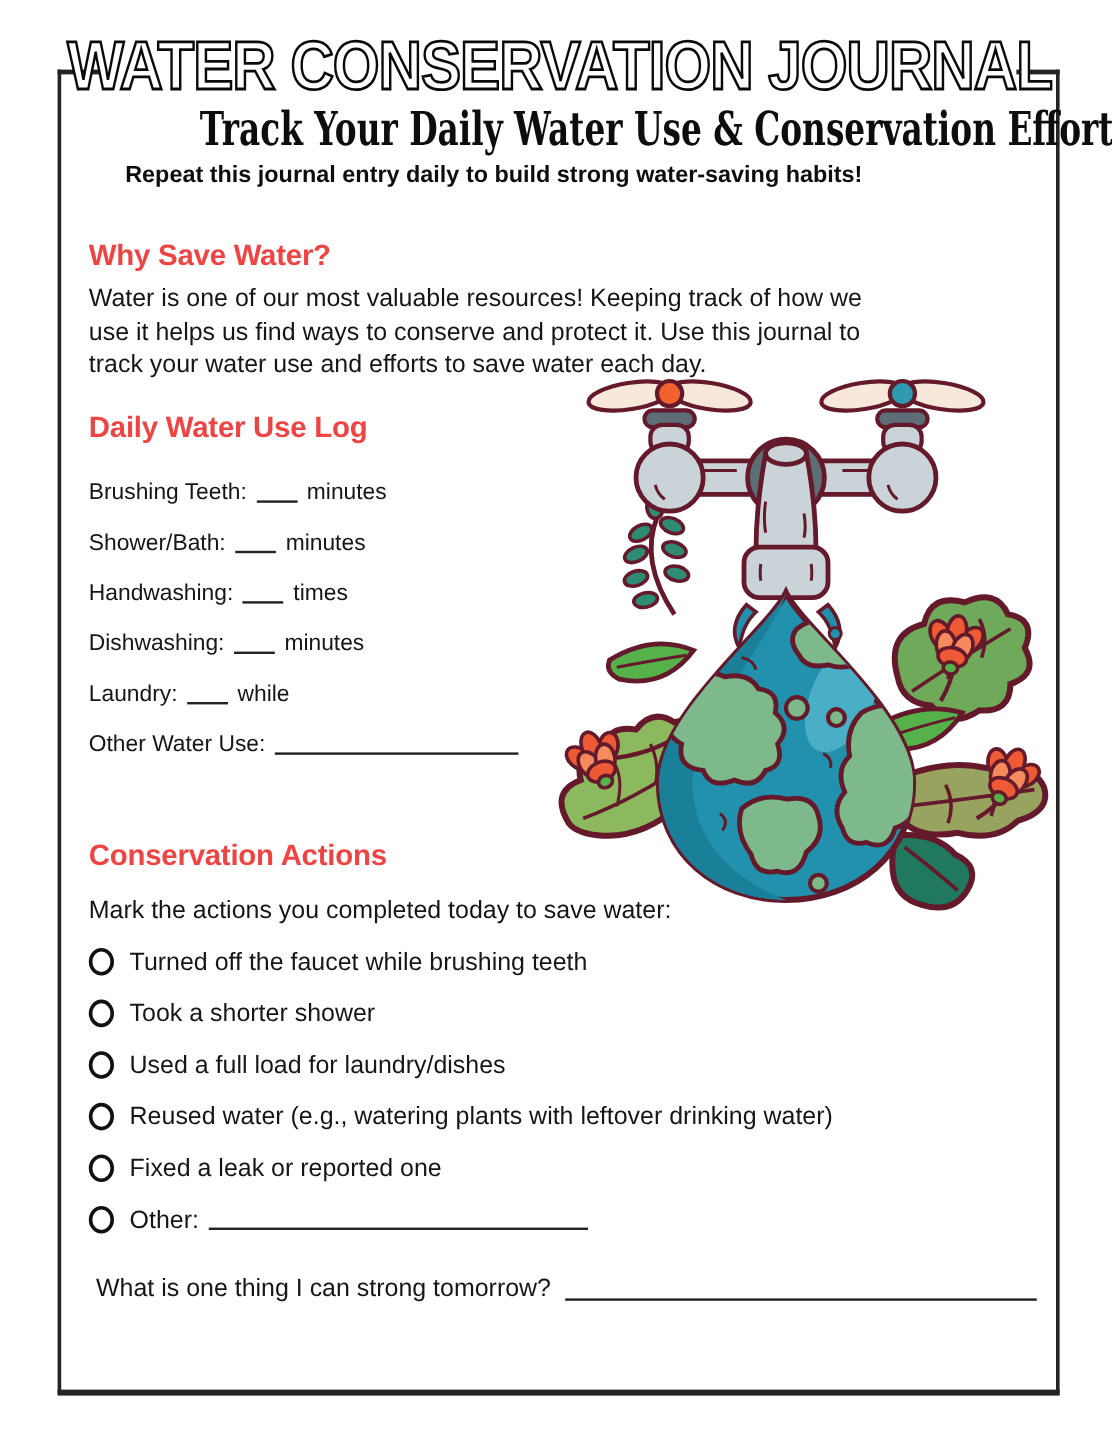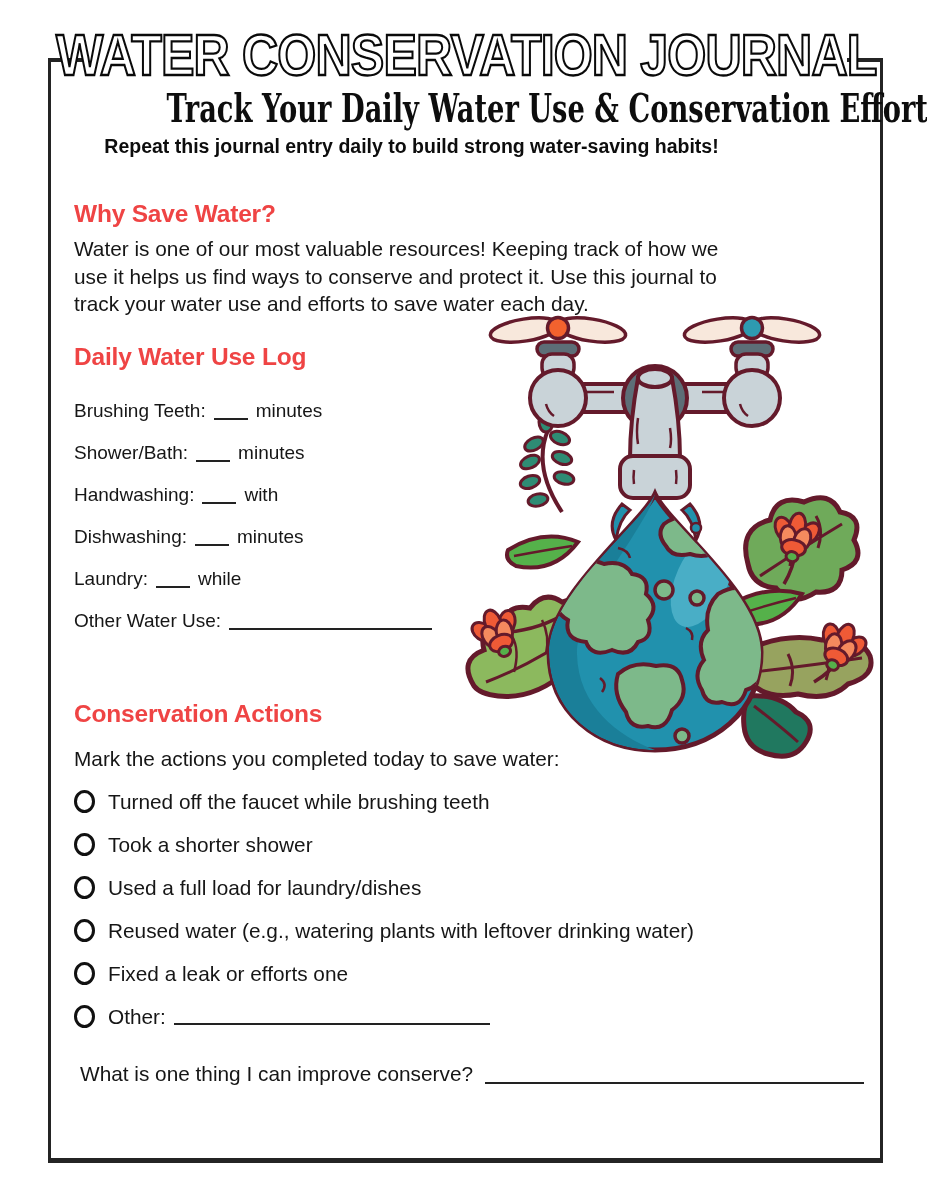--- a/index.html
+++ b/index.html
@@ -91,21 +91,21 @@
 
       <div class="log-row">
         <span class="log-label">Brushing Teeth:</span><span class="blank blank-sm"></span><span class="log-unit">minutes</span>
       </div>
 
       <div class="log-row">
         <span class="log-label">Shower/Bath:</span><span class="blank blank-sm"></span><span class="log-unit">minutes</span>
       </div>
 
       <div class="log-row">
-        <span class="log-label">Handwashing:</span><span class="blank blank-sm"></span><span class="log-unit">with</span>
+        <span class="log-label">Handwashing:</span><span class="blank blank-sm"></span><span class="log-unit">times</span>
       </div>
 
       <div class="log-row">
         <span class="log-label">Dishwashing:</span><span class="blank blank-sm"></span><span class="log-unit">minutes</span>
       </div>
 
       <div class="log-row">
         <span class="log-label">Laundry:</span><span class="blank blank-sm"></span><span class="log-unit">while</span>
       </div>
 
@@ -270,34 +270,34 @@
       </div>
 
       <div class="check-row">
         <span class="check-circle"></span>
         <span class="check-label">Reused water (e.g., watering plants with leftover drinking water)</span>
 
       </div>
 
       <div class="check-row">
         <span class="check-circle"></span>
-        <span class="check-label">Fixed a leak or efforts one</span>
+        <span class="check-label">Fixed a leak or reported one</span>
 
       </div>
 
       <div class="check-row">
         <span class="check-circle"></span>
         <span class="check-label">Other:</span>
         <span class="blank blank-xl"></span>
       </div>
     </div>
 </section>
 
 <section class="reflect">
   <div>
 
 
       <div class="q-row">
-        <span class="q-label">What is one thing I can improve conserve?</span>
+        <span class="q-label">What is one thing I can strong tomorrow?</span>
         <span class="q-blank"></span>
       </div>
     </div>
 </section>
 
 </body></html>

